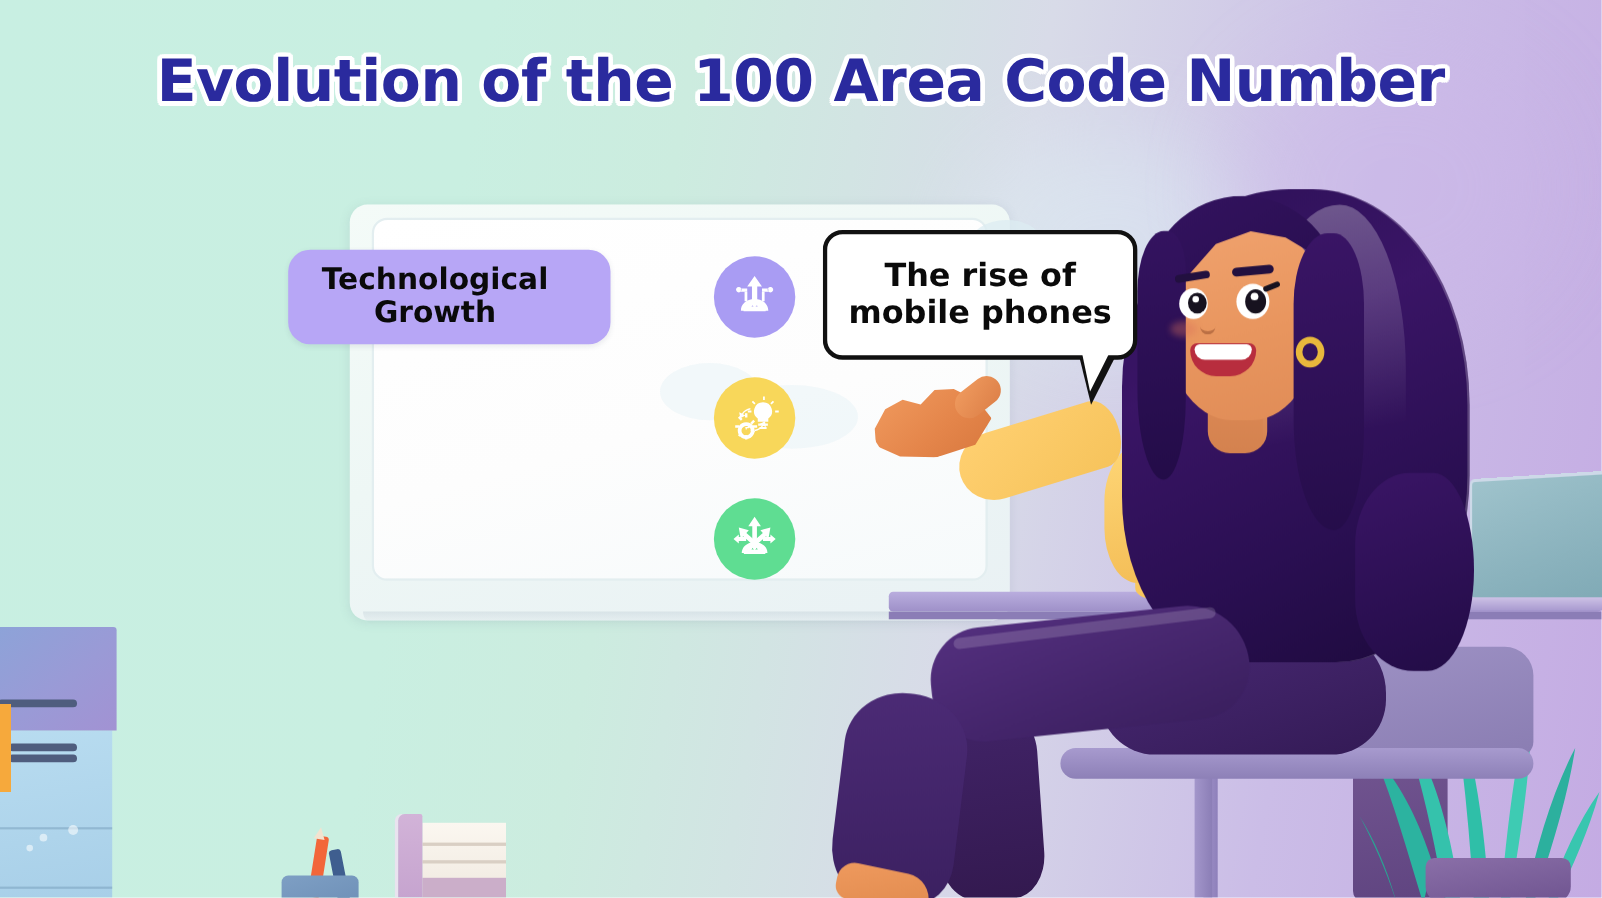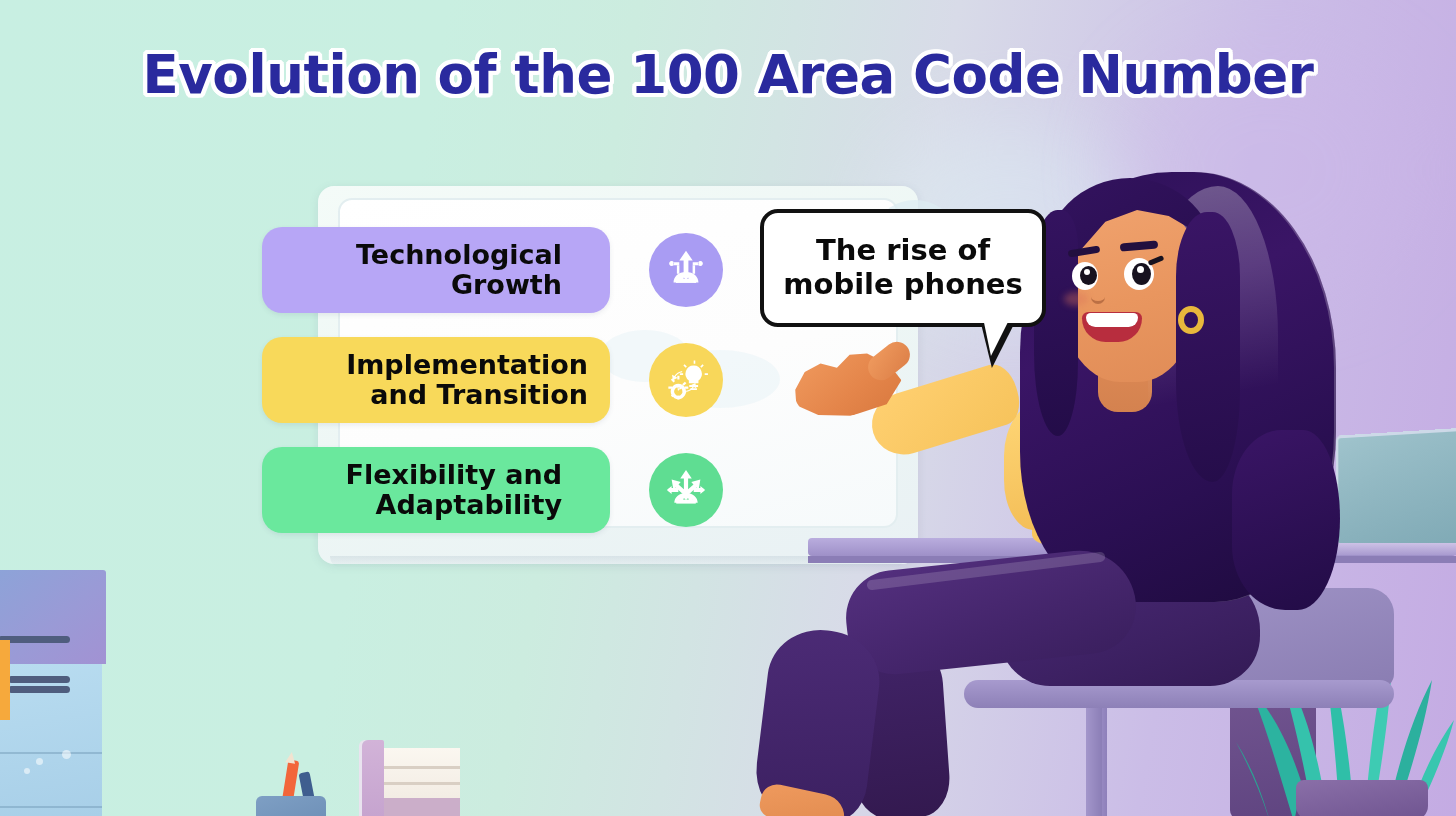--- a/index.html
+++ b/index.html
@@ -56,41 +56,41 @@
   .pill {
     position:absolute; z-index:12;
     border-radius:20px;
     display:flex; align-items:center; justify-content:flex-end;
     padding:10px 48px 10px 22px;
     font-family:"DejaVu Sans", sans-serif;
     font-weight:bold; font-size:27px; line-height:1.12;
     color:#0a0a0a; text-align:right;
     box-shadow:0 2px 5px rgba(70,80,110,.10);
   }
-  #pill-0 { left:262px; top:227px; width:348px; height:86px; background:#b7a6f6; }
+  #pill-0 { left:262px; top:227px; width:293px; height:86px; background:#b7a6f6;text-align:center; }
   #pill-1 { left:262px; top:337px; width:348px; height:86px; background:#f8d95a; padding-right:22px; justify-content:center;}
   #pill-2 { left:262px; top:447px; width:348px; height:86px; background:#6ae89d; }
 
   
   .icon-circle {
     position:absolute; width:74px; height:74px; border-radius:50%;
     display:flex; align-items:center; justify-content:center; z-index:12;
   }
   #icon-0 { left:649px; top:233px; background:#a99cf3; }
   #icon-1 { left:649px; top:343px; background:#f8d75a; }
   #icon-2 { left:649px; top:453px; background:#5fdd92; }
   .icon-circle svg { width:46px; height:46px; }
 
   
   .bubble {
     position:absolute; left:748px; top:209px; width:286px; height:118px;
     background:#fff; border:4px solid #111; border-radius:18px; z-index:30;
     display:flex; align-items:center; justify-content:center;
     font-family:"DejaVu Sans", sans-serif;
-    font-weight:bold; font-size:29px; line-height:1.16; color:#0a0a0a; text-align:center;margin-left:12px;
+    font-weight:bold; font-size:29px; line-height:1.16; color:#0a0a0a; text-align:center;
   }
   .bubble-tail-outer {
     position:absolute; left:975px; top:320px; z-index:29;
     width:0;height:0;
     border-left:22px solid transparent; border-right:14px solid transparent;
     border-top:48px solid #111;
     transform:skewX(-12deg);
   }
   .bubble-tail-inner {
     position:absolute; left:979px; top:318px; z-index:31;
@@ -372,26 +372,20 @@
   <div class="board-frame"></div>
   <div class="board-inner"></div>
   <div class="board-cloud c1"></div>
   <div class="board-cloud c2"></div>
   <div class="board-cloud c3"></div>
   <div class="board-shadow"></div>
 
   <div class="pill" id="pill-0">
     <span>Technological Growth</span>
   </div>
-  <div class="pill" id="pill-1">
-    <span>Implementation and Transition</span>
-  </div>
-  <div class="pill" id="pill-2">
-    <span>Flexibility and Adaptability</span>
-  </div>
 
   <div class="icon-circle" id="icon-0">
     <svg viewBox="0 0 48 48" fill="#ffffff">
       <path d="M24 4 L31 14 H26.5 V30 h-5 V14 H17 Z"></path>
       <path d="M11 16 h6 v3 h-6z M9 14.5 a2.6 2.6 0 1 0 .01 0z"></path>
       <path d="M37 16 h-6 v3 h6z M39 14.5 a2.6 2.6 0 1 1 -.01 0z"></path>
       <path d="M14.5 19 h2.6 v9 h-2.6z M30.9 19 h2.6 v9 h-2.6z"></path>
       <path d="M24 26 c-8 0-13 5-13 11 h4.6 l1.4-3.4 3.2 1.6 1.6-3.4 2.2 2.6 2.2-2.6 1.6 3.4 3.2-1.6 1.4 3.4H37 c0-6-5-11-13-11z"></path>
       <path d="M13.5 33 h21 v4.5 h-21z"></path>
     </svg>

